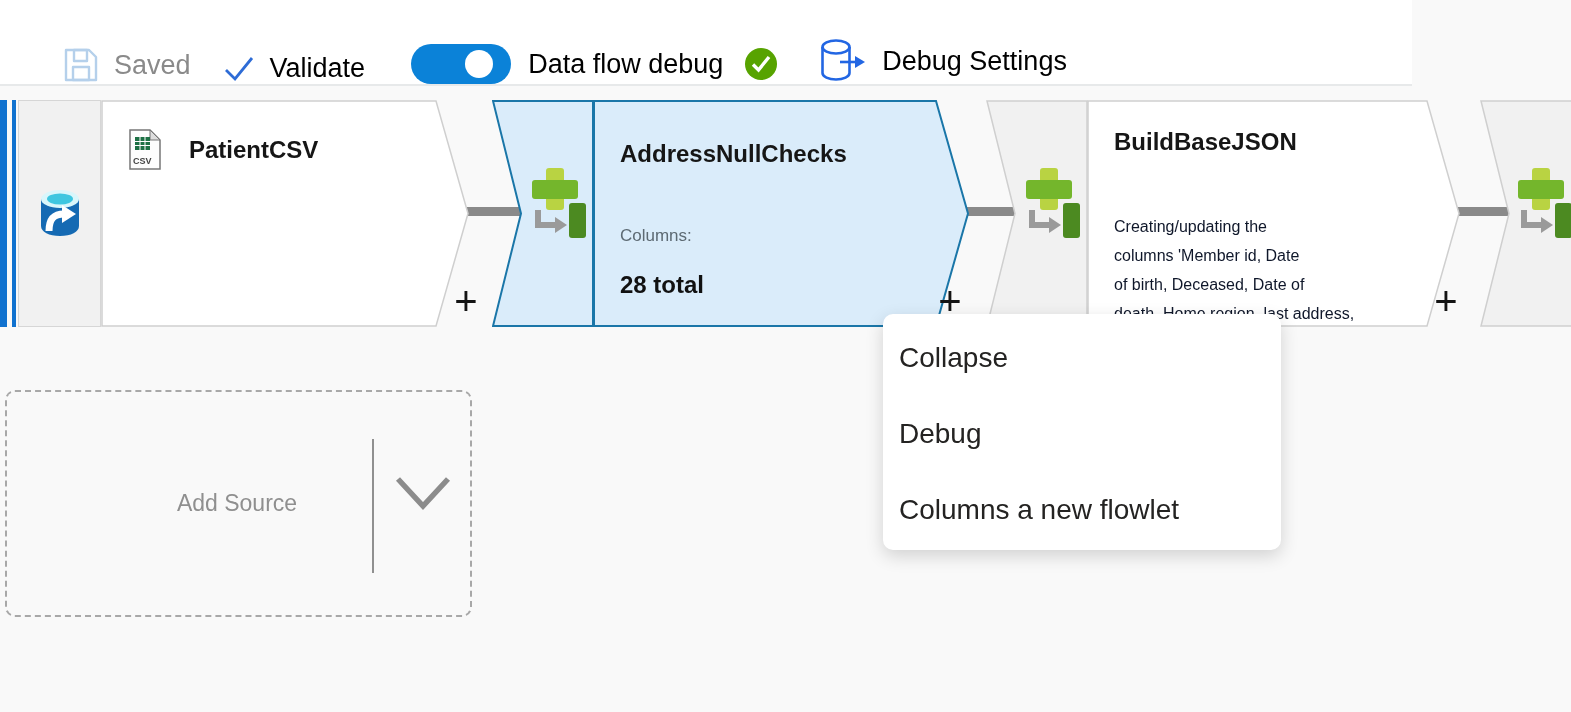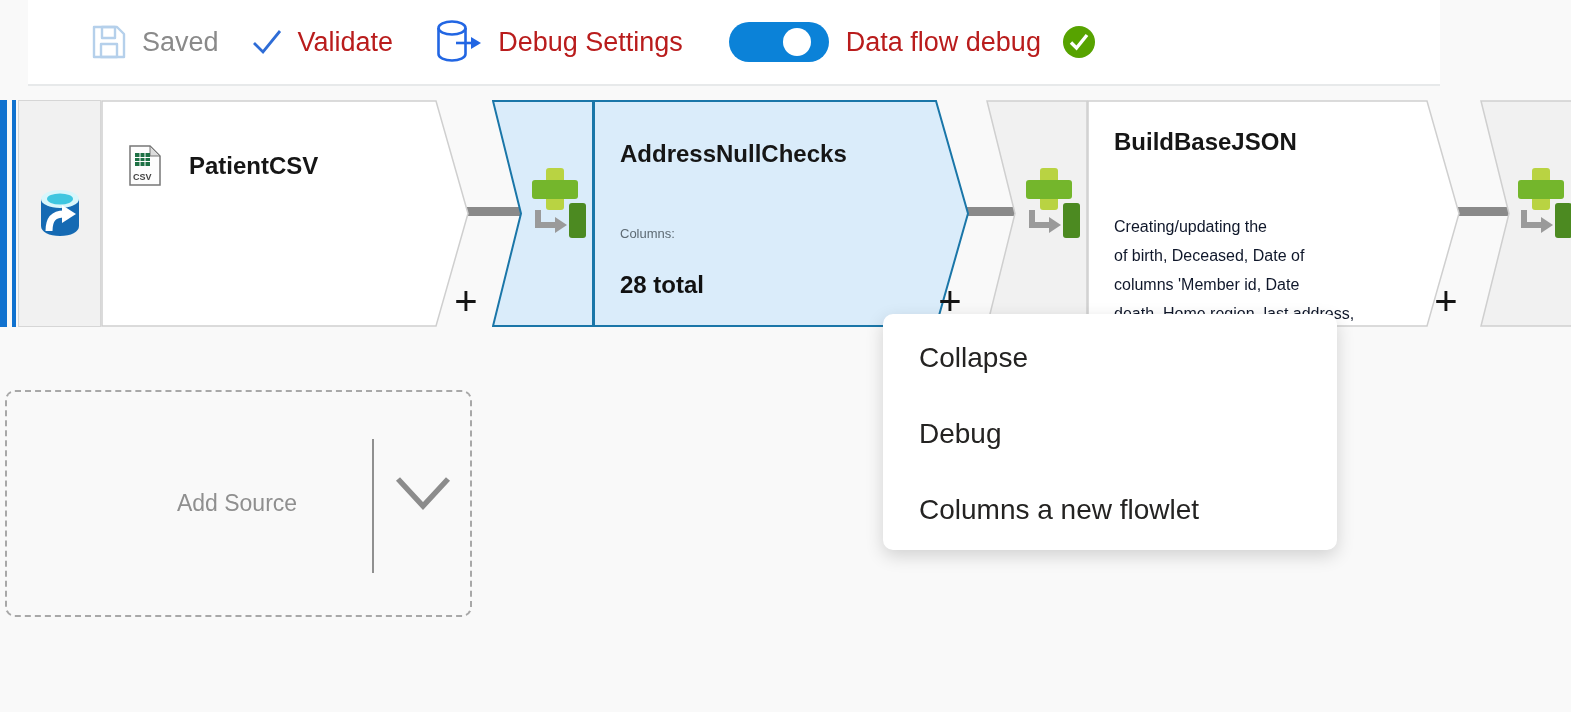--- a/index.html
+++ b/index.html
@@ -5,24 +5,24 @@
   html,body{margin:0;padding:0;background:#fff;}
   #root{
     position:relative;width:1571px;height:712px;overflow:hidden;
     font-family:"Liberation Sans","DejaVu Sans",sans-serif;
     background:#f9f9f9;
   }
   
   .toolbar{
     position:absolute;left:0;top:0;width:1412px;height:86px;
     background:#ffffff;border-bottom:2px solid #e7e9ea;
-    display:flex;align-items:center;box-sizing:border-box;margin-left:28px;
+    display:flex;align-items:flex-end;box-sizing:border-box;
   }
   .tb-group{display:flex;align-items:center;}
-  .tb-label{font-size:27px;color:#b91c1c;white-space:nowrap;}
+  .tb-label{font-size:27px;color:#000000;white-space:nowrap;}
   .tb-label.dim{color:#8a8a8a;}
   .toggle{
     position:relative;width:100px;height:40px;border-radius:20px;
     background:#0b82d8;flex:0 0 auto;cursor:pointer;
   }
   .toggle .knob{
     position:absolute;left:54px;top:6px;width:28px;height:28px;
     border-radius:50%;background:#ffffff;
   }
   .green-badge{
@@ -37,32 +37,32 @@
   .node svg.shape{position:absolute;top:0;left:0;}
   .icon-sec{
     position:absolute;top:0;left:18px;width:83px;height:227px;
     background:#f1f1f1;border:1px solid #d6d6d6;box-sizing:border-box;z-index:2;
   }
   .node-title{
     position:absolute;font-size:24px;font-weight:bold;color:#161616;
     white-space:nowrap;display:flex;align-items:center;gap:12px;
   }
   .node-desc{position:absolute;font-size:16px;line-height:29px;color:#0f172a;overflow:hidden;}
-  .cols-label{position:absolute;font-size:13px;color:#5d6a73;}
+  .cols-label{position:absolute;font-size:17px;color:#5d6a73;}
   .cols-value{position:absolute;font-size:24px;font-weight:bold;color:#111;}
   .plus{
     position:absolute;font-size:40px;font-weight:300;color:#141414;
     width:40px;height:42px;line-height:42px;text-align:center;cursor:pointer;
   }
   
   .ctx-menu{
-    position:absolute;left:883px;top:226px;width:454px;height:236px;
+    position:absolute;left:883px;top:226px;width:398px;height:236px;
     background:#ffffff;border-radius:10px;z-index:10;
     box-shadow:0 6px 18px rgba(0,0,0,0.16);
-    padding-top:6px;box-sizing:border-box;padding-left:20px;
+    padding-top:6px;box-sizing:border-box;
   }
   .ctx-item{
     height:76px;line-height:76px;padding-left:16px;
     font-size:28px;color:#242322;cursor:pointer;white-space:nowrap;
   }
   
   .add-src{
     position:absolute;left:5px;top:302px;width:467px;height:227px;
     border:2px dashed #a8a8a8;border-radius:10px;box-sizing:border-box;z-index:2;
   }
@@ -90,44 +90,44 @@
         </g>
       </svg>
       <span class="tb-label dim" style="margin-left:14px;">Saved</span>
     </div>
 
     <div class="tb-group" style="margin-left:32px;">
       <svg width="32" height="30" viewBox="0 0 32 30">
         <path d="M3 16 L12 25 L29 4" fill="none" stroke="#2e6cd6" stroke-width="2.8"></path>
       </svg>
       <span class="tb-label" style="margin-left:15px;">Validate</span>
+    </div>
+
+    <div class="tb-group" style="margin-left:46px;">
+      <div class="toggle">
+        <div class="knob"></div>
+      </div>
+      <span class="tb-label" style="margin-left:17px;">Data flow debug</span>
+      <span class="green-badge" style="margin-left:22px;">
+        <svg width="32" height="32" viewBox="0 0 32 32">
+          <path d="M8 16.5 L13.5 22 L24 9" fill="none" stroke="#ffffff" stroke-width="3.4"></path>
+        </svg>
+      </span>
     </div>
 
     <div class="tb-group" style="margin-left:42px;">
       <svg width="48" height="46" viewBox="0 0 48 46">
         <g fill="none" stroke="#2266e3" stroke-width="2.6">
           <path d="M3.5 9 V35 C3.5 38.6 9.5 41.5 17 41.5 C24.5 41.5 30.5 38.6 30.5 35 V9"></path>
           <ellipse cx="17" cy="9" rx="13.5" ry="6.5"></ellipse>
           <path d="M21 24 H37"></path>
         </g>
         <polygon points="36,18 46,24 36,30" fill="#2266e3"></polygon>
       </svg>
       <span class="tb-label" style="margin-left:15px;">Debug Settings</span>
-    </div>
-
-    <div class="tb-group" style="margin-left:46px;">
-      <div class="toggle">
-        <div class="knob"></div>
-      </div>
-      <span class="tb-label" style="margin-left:17px;">Data flow debug</span>
-      <span class="green-badge" style="margin-left:22px;">
-        <svg width="32" height="32" viewBox="0 0 32 32">
-          <path d="M8 16.5 L13.5 22 L24 9" fill="none" stroke="#ffffff" stroke-width="3.4"></path>
-        </svg>
-      </span>
     </div>
   </div>
 
   <div class="canvas">
 
     <div class="vbar" style="left:0;width:7px;"></div>
     <div class="vbar" style="left:12px;width:4px;"></div>
 
     <div class="connector" style="left:460px;width:64px;"></div>
     <div class="connector" style="left:958px;width:58px;"></div>
@@ -139,21 +139,21 @@
           <path d="M4 12 V39 C4 45 12 49 23 49 C34 49 42 45 42 39 V12 Z" fill="#156ab3"></path>
           <ellipse cx="23" cy="12" rx="19" ry="9" fill="#d9f6fb"></ellipse>
           <ellipse cx="23" cy="12" rx="13" ry="5.5" fill="#3ec6e0"></ellipse>
           <path d="M12 44 C12 32 17 27 27 27" fill="none" stroke="#ffffff" stroke-width="7"></path>
           <polygon points="25,18 39,27 25,36" fill="#ffffff"></polygon>
         </svg>
       </div>
       <svg class="shape" style="left:101px;" width="369" height="227" viewBox="0 0 369 227">
         <polygon points="1,1 335,1 367,113.5 335,226 1,226" fill="#ffffff" stroke="#cfcfcf" stroke-width="1.5"></polygon>
       </svg>
-      <div class="node-title" style="left:128px;top:45px;gap:27px;">
+      <div class="node-title" style="left:128px;top:29px;gap:27px;">
         <svg width="34" height="41" viewBox="0 0 34 41">
           <path d="M2 1 H22 L32 11 V40 H2 Z" fill="#fdfdfd" stroke="#777" stroke-width="1.5"></path>
           <path d="M22 1 L32 11 H22 Z" fill="#dddddd" stroke="#777" stroke-width="1"></path>
           <rect x="7" y="8" width="15" height="13" fill="#1e7145"></rect>
           <path d="M7 12.5 H22 M7 16.5 H22 M12 8 V21 M17 8 V21" stroke="#ffffff" stroke-width="1"></path>
           <text x="5" y="35" font-size="9" font-weight="bold" fill="#444">CSV</text>
         </svg>
         <span>PatientCSV</span>
       </div>
       <div class="node-desc" style="left:128px;top:140px;width:310px;height:62px;">
@@ -195,22 +195,22 @@
         <rect x="47" y="37" width="17" height="35" rx="3" fill="#4c8a21"></rect>
       </svg>
       <svg class="shape" style="left:101px;" width="375" height="227" viewBox="0 0 375 227">
         <polygon points="1,1 340,1 372,113.5 340,226 1,226" fill="#ffffff" stroke="#cfcfcf" stroke-width="1.5"></polygon>
       </svg>
       <div class="node-title" style="left:128px;top:28px;">
         <span>BuildBaseJSON</span>
       </div>
       <div class="node-desc" style="left:128px;top:112px;width:330px;height:112px;">
         <div>Creating/updating the</div>
+        <div>columns 'Member id, Date</div>
         <div>of birth, Deceased, Date of</div>
-        <div>columns 'Member id, Date</div>
         <div style="white-space:nowrap;">death, Home region, last address,</div>
       </div>
       <div class="plus" style="left:440px;top:180px;">+</div>
     </div>
 
     <div class="node" style="left:1480px;width:91px;overflow:visible;">
       <svg class="shape" width="132" height="227" viewBox="0 0 132 227">
         <polygon points="1,1 130,1 130,226 1,226 29,113.5" fill="#f1f1f1" stroke="#cfcfcf" stroke-width="1.5"></polygon>
       </svg>
       <svg width="66" height="74" viewBox="0 0 66 74" style="position:absolute;left:28px;top:66px;">

